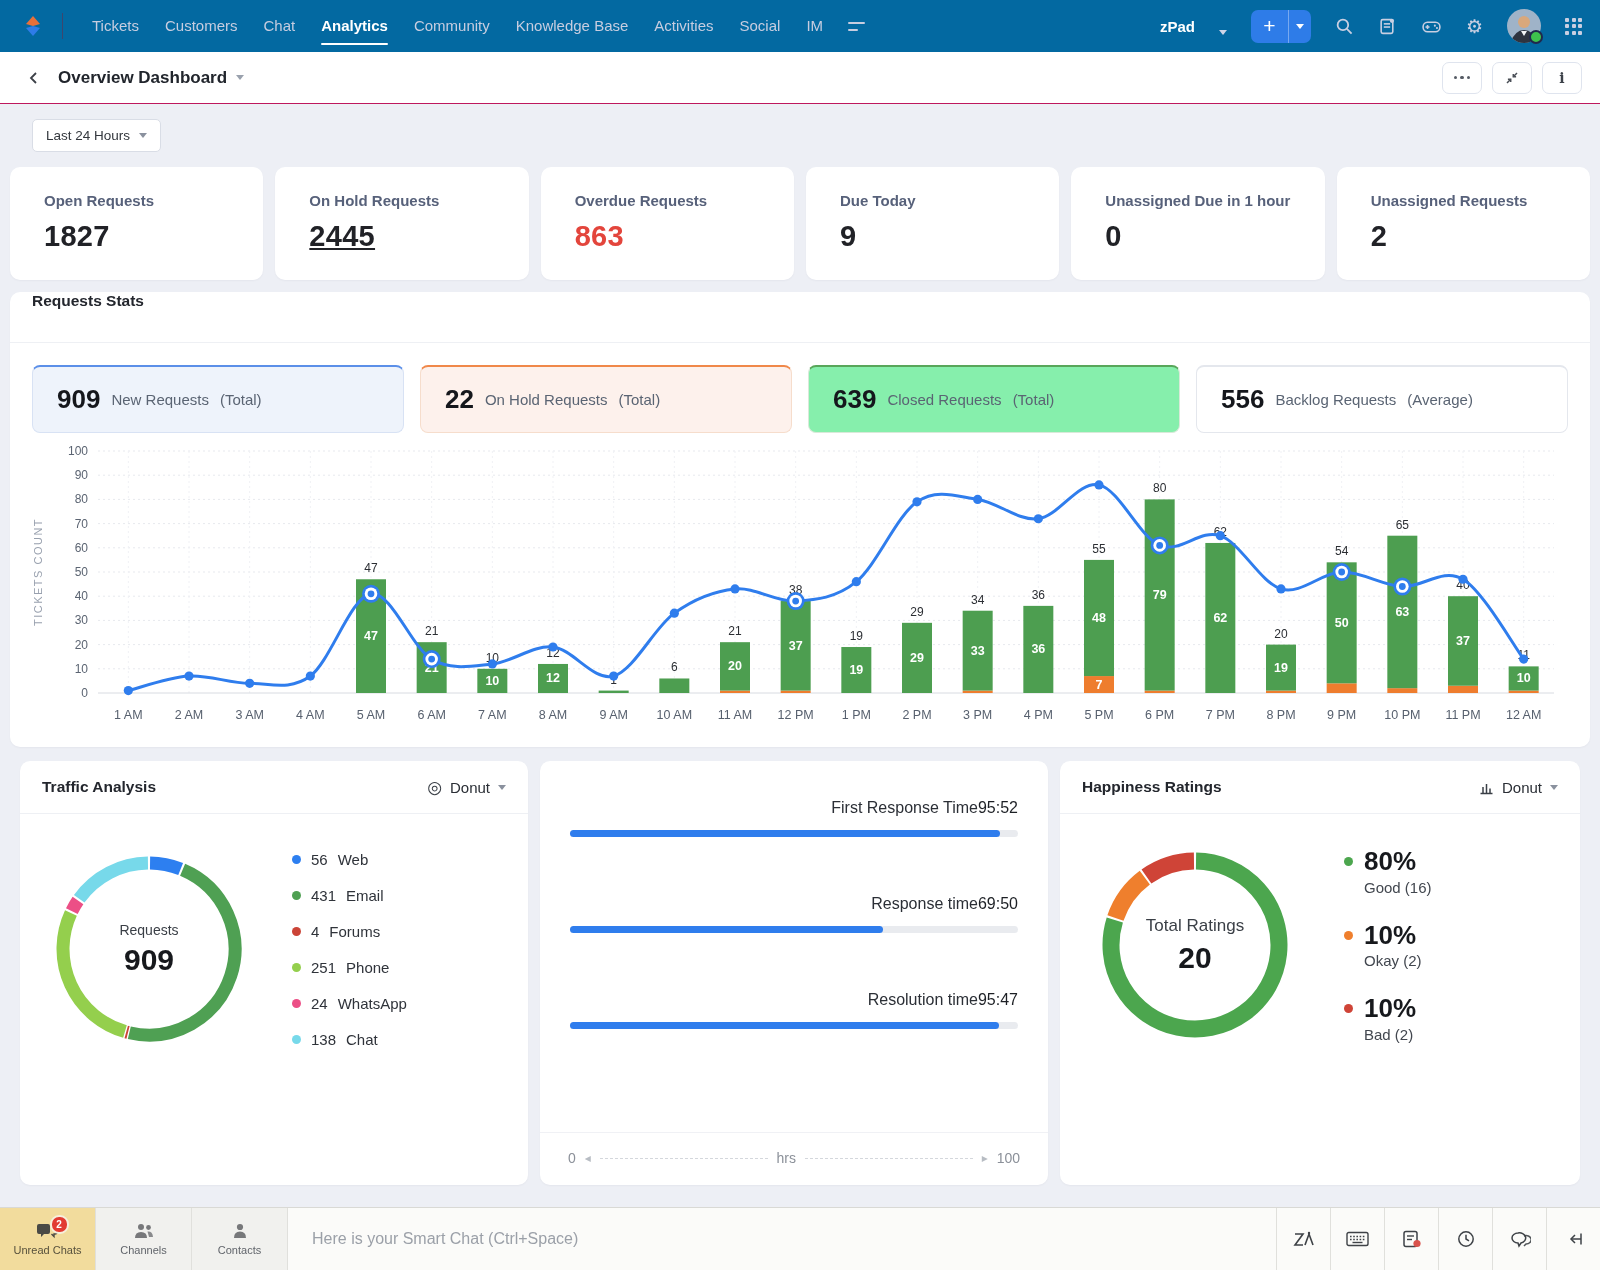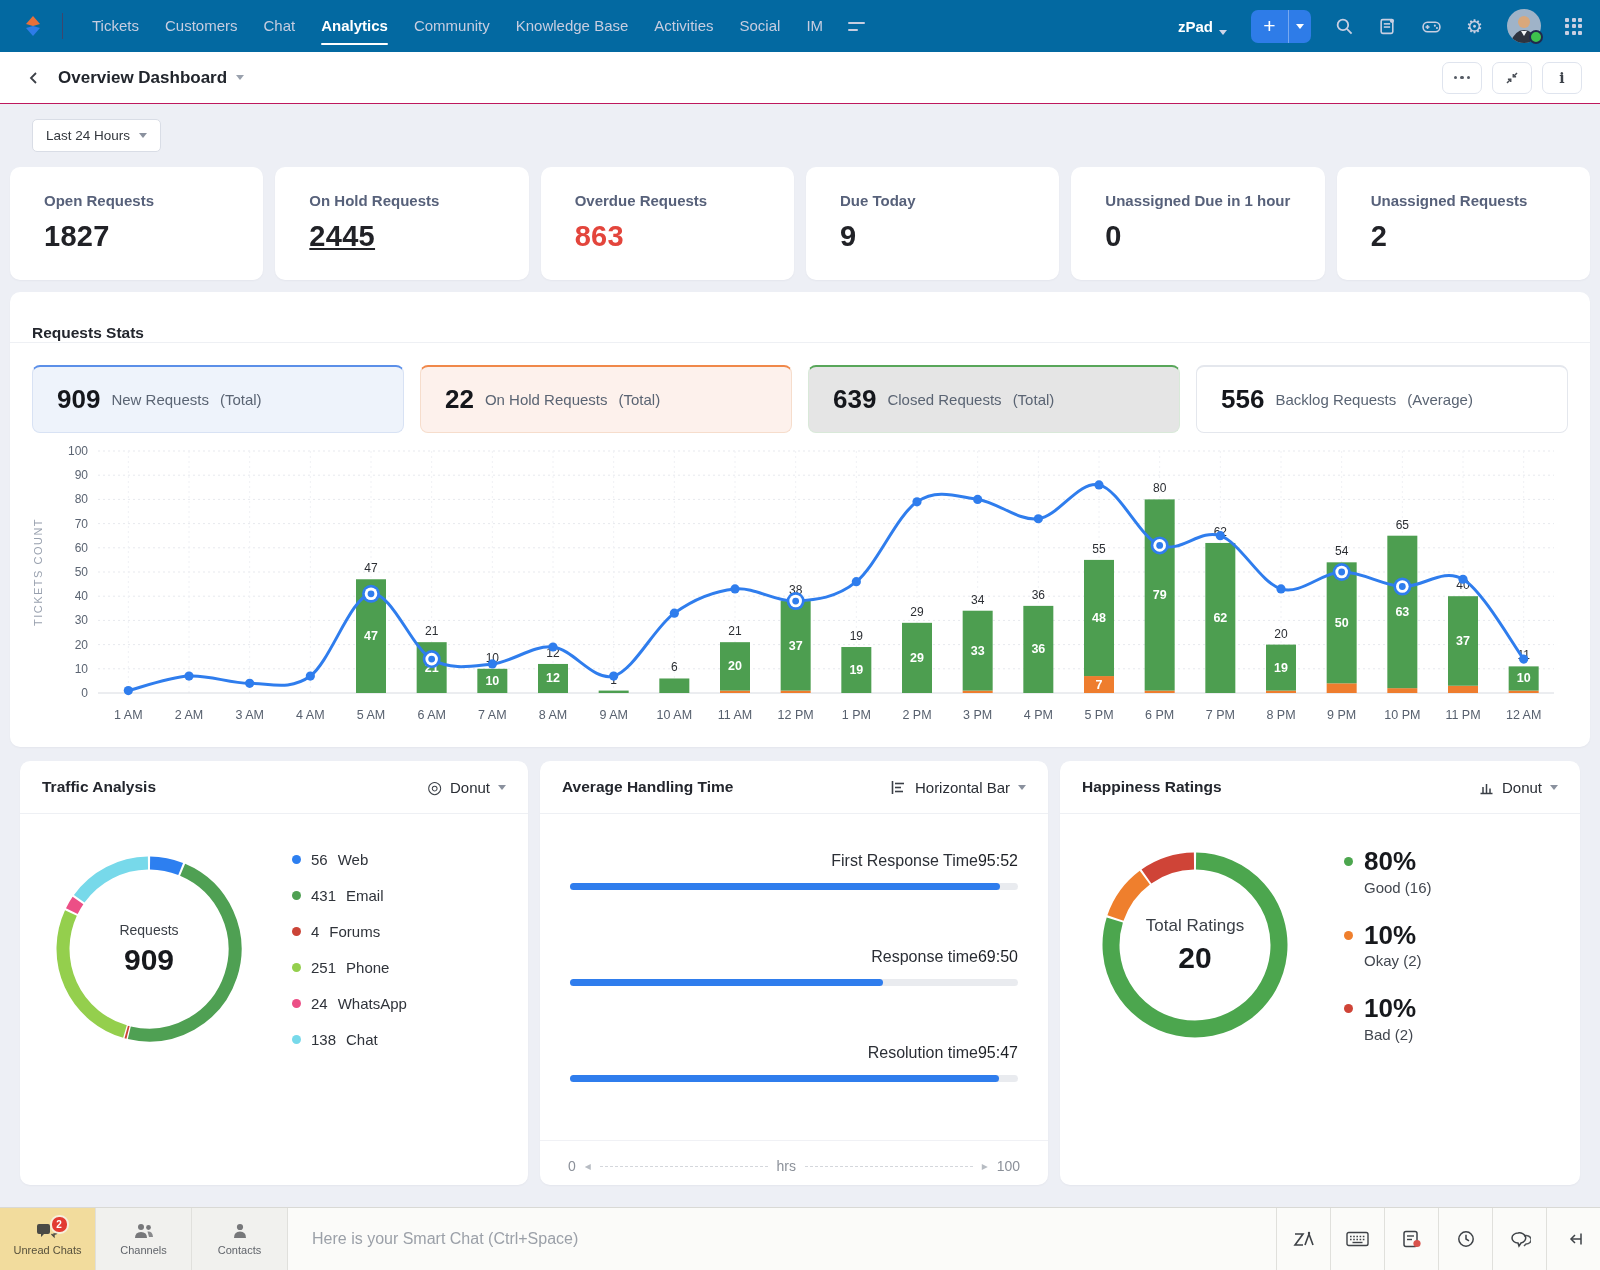--- a/index.html
+++ b/index.html
@@ -11,21 +11,21 @@
   .logo{width:30px;height:30px;display:flex;align-items:center;justify-content:center;cursor:pointer}
   .nav-sep{width:1px;height:26px;background:#3c466e;margin:0 16px 0 14px}
   .nav-items{display:flex;align-items:center;height:52px}
   .nav-item{color:#c7cde0;font-size:15px;padding:0 13px;height:52px;line-height:52px;cursor:pointer;position:relative;white-space:nowrap}
   .nav-item.active{color:#fff;font-weight:600}
   .nav-item.active::after{content:"";position:absolute;left:13px;right:13px;bottom:7px;height:2px;background:#fff;border-radius:1px}
   .lines-icon{display:inline-flex;flex-direction:column;gap:5px;margin-left:12px;cursor:pointer}
   .lines-icon i{display:block;height:2px;background:#c7cde0;border-radius:1px}
   .lines-icon i:first-child{width:17px}.lines-icon i:last-child{width:10px}
   .nav-right{margin-left:auto;display:flex;align-items:center;gap:24px}
-  .workspace{color:#fff;font-size:15px;font-weight:600;display:flex;align-items:flex-end;gap:6px;cursor:pointer}
+  .workspace{color:#fff;font-size:15px;font-weight:600;display:flex;align-items:flex-end;gap:24px;cursor:pointer}
   .caret{width:0;height:0;border-left:4px solid transparent;border-right:4px solid transparent;border-top:5px solid #8a919e;display:inline-block}
   .caret-light{border-top-color:#cfd5e8}
   .add-btn{display:flex;height:33px;border-radius:7px;overflow:hidden;background:#2e7ce8;cursor:pointer}
   .add-main{width:37px;display:flex;align-items:center;justify-content:center;color:#fff;font-size:21px;font-weight:300}
   .add-caret{width:22px;display:flex;align-items:center;justify-content:center;border-left:1px solid rgba(255,255,255,.35)}
   .nav-ic{display:flex;align-items:center;justify-content:center;cursor:pointer;color:#c9cfe2}
   .gear-glyph{font-size:19px;line-height:1;color:#c9cfe2}
   .avatar{width:34px;height:34px;border-radius:50%;position:relative;cursor:pointer}
   .avatar svg{border-radius:50%;display:block}
   .status-dot{position:absolute;right:-2px;bottom:-1px;width:10px;height:10px;border-radius:50%;background:#3ec24d;border:2px solid #20294c}
@@ -46,30 +46,30 @@
   .content{flex:1;overflow:hidden;display:flex;flex-direction:column}
   .filter-row{padding:15px 12px 0 32px}
   .filter-btn{display:inline-flex;align-items:center;gap:9px;background:#fff;border:1px solid #d9dde6;border-radius:5px;padding:8px 13px;font-size:13.5px;color:#33373d;cursor:pointer}
 
   .kpi-row{display:flex;gap:12px;margin:15px 10px 0}
   .kpi-card{flex:1;background:#fff;border-radius:10px;padding:25px 10px 0 34px;height:113px;box-sizing:border-box;box-shadow:0 1px 2px rgba(30,34,40,.04);cursor:pointer}
   .kpi-label{font-size:15px;color:#57617a;font-weight:600}
   .kpi-value{font-size:29px;font-weight:700;margin-top:11px;letter-spacing:.3px}
 
   .panel{background:#fff;border-radius:10px;margin:12px 10px 0;box-shadow:0 1px 2px rgba(30,34,40,.04)}
-  .panel-head{display:flex;align-items:flex-end;height:50px;padding:0 22px;border-bottom:1px solid #eef0f4}
+  .panel-head{display:flex;align-items:flex-start;height:50px;padding:0 22px;border-bottom:1px solid #eef0f4}
   .panel-title{font-size:15.5px;font-weight:700;color:#23262d}
 
   .pills{display:grid;grid-template-columns:repeat(4,1fr);grid-gap:16px;margin:22px 22px 4px}
   .pill{border-radius:8px;padding:17px 24px;display:flex;align-items:center;gap:11px;border:1px solid #e4e7ed;border-top:2px solid #e4e7ed;cursor:pointer}
   .pill-value{font-size:26px;font-weight:700;color:#15171c}
   .pill-label{font-size:15px;color:#5a6473}
   .pill-blue{background:#eef3fb;border-color:#d8e2f4;border-top-color:#5b8fe8}
   .pill-orange{background:#fdf1ec;border-color:#f6ddcc;border-top-color:#f0884a}
-  .pill-green{background:#e5e5e5;border-color:#d9e9d9;border-top-color:#58a65a}
+  .pill-green{background:#86efac;border-color:#d9e9d9;border-top-color:#58a65a}
   .pill-plain{background:#fff}
   .chart-wrap{padding:2px 16px 12px}
 
   .bottom-row{display:flex;gap:12px;margin:14px 20px 0;height:424px}
   .panel2{background:#fff;border-radius:10px;box-shadow:0 1px 2px rgba(30,34,40,.04);display:flex;flex-direction:column;box-sizing:border-box}
   .p-traffic{width:508px}.p-handling{width:508px}.p-happiness{flex:1}
   .p2-head{height:52px;min-height:52px;display:flex;align-items:center;justify-content:space-between;padding:0 22px;border-bottom:1px solid #eef0f4}
   .view-select{display:flex;align-items:center;gap:8px;color:#2a2e35;font-size:15px;cursor:pointer}
   .donut-glyph{font-size:17px;color:#3a3f46;line-height:1}
 
@@ -524,33 +524,20 @@
               <div class="t-leg-row">
                 <span class="leg-dot" style="background: rgb(119, 217, 234);"></span>
                 <span>138</span>
                 <span>Chat</span>
               </div>
             </div>
         </div>
       </div>
 
       <div class="panel2 p-handling">
-        <div class="p2-head">
-          <span class="panel-title">Average Handling Time</span>
-          <span class="view-select">
-            <svg width="16" height="15" viewBox="0 0 16 15" fill="none" stroke="#3a3f46" stroke-width="1.6">
-                <line x1="1.5" y1="1" x2="1.5" y2="14"></line>
-                <line x1="4" y1="3.5" x2="13" y2="3.5"></line>
-                <line x1="4" y1="7.5" x2="10" y2="7.5"></line>
-                <line x1="4" y1="11.5" x2="12" y2="11.5"></line>
-              </svg>
-            <span>Horizontal Bar</span>
-            <span class="caret"></span>
-          </span>
-        </div>
         <div class="handling-body" id="handling-rows">
             <div class="h-row">
               <div class="h-line">
                 <span>First Response Time</span>
                 <span class="h-val">95:52</span>
               </div>
               <div class="h-track">
                 <div class="h-fill" style="width: 95.9%; background: rgb(47, 125, 237);"></div>
               </div>
             </div>

